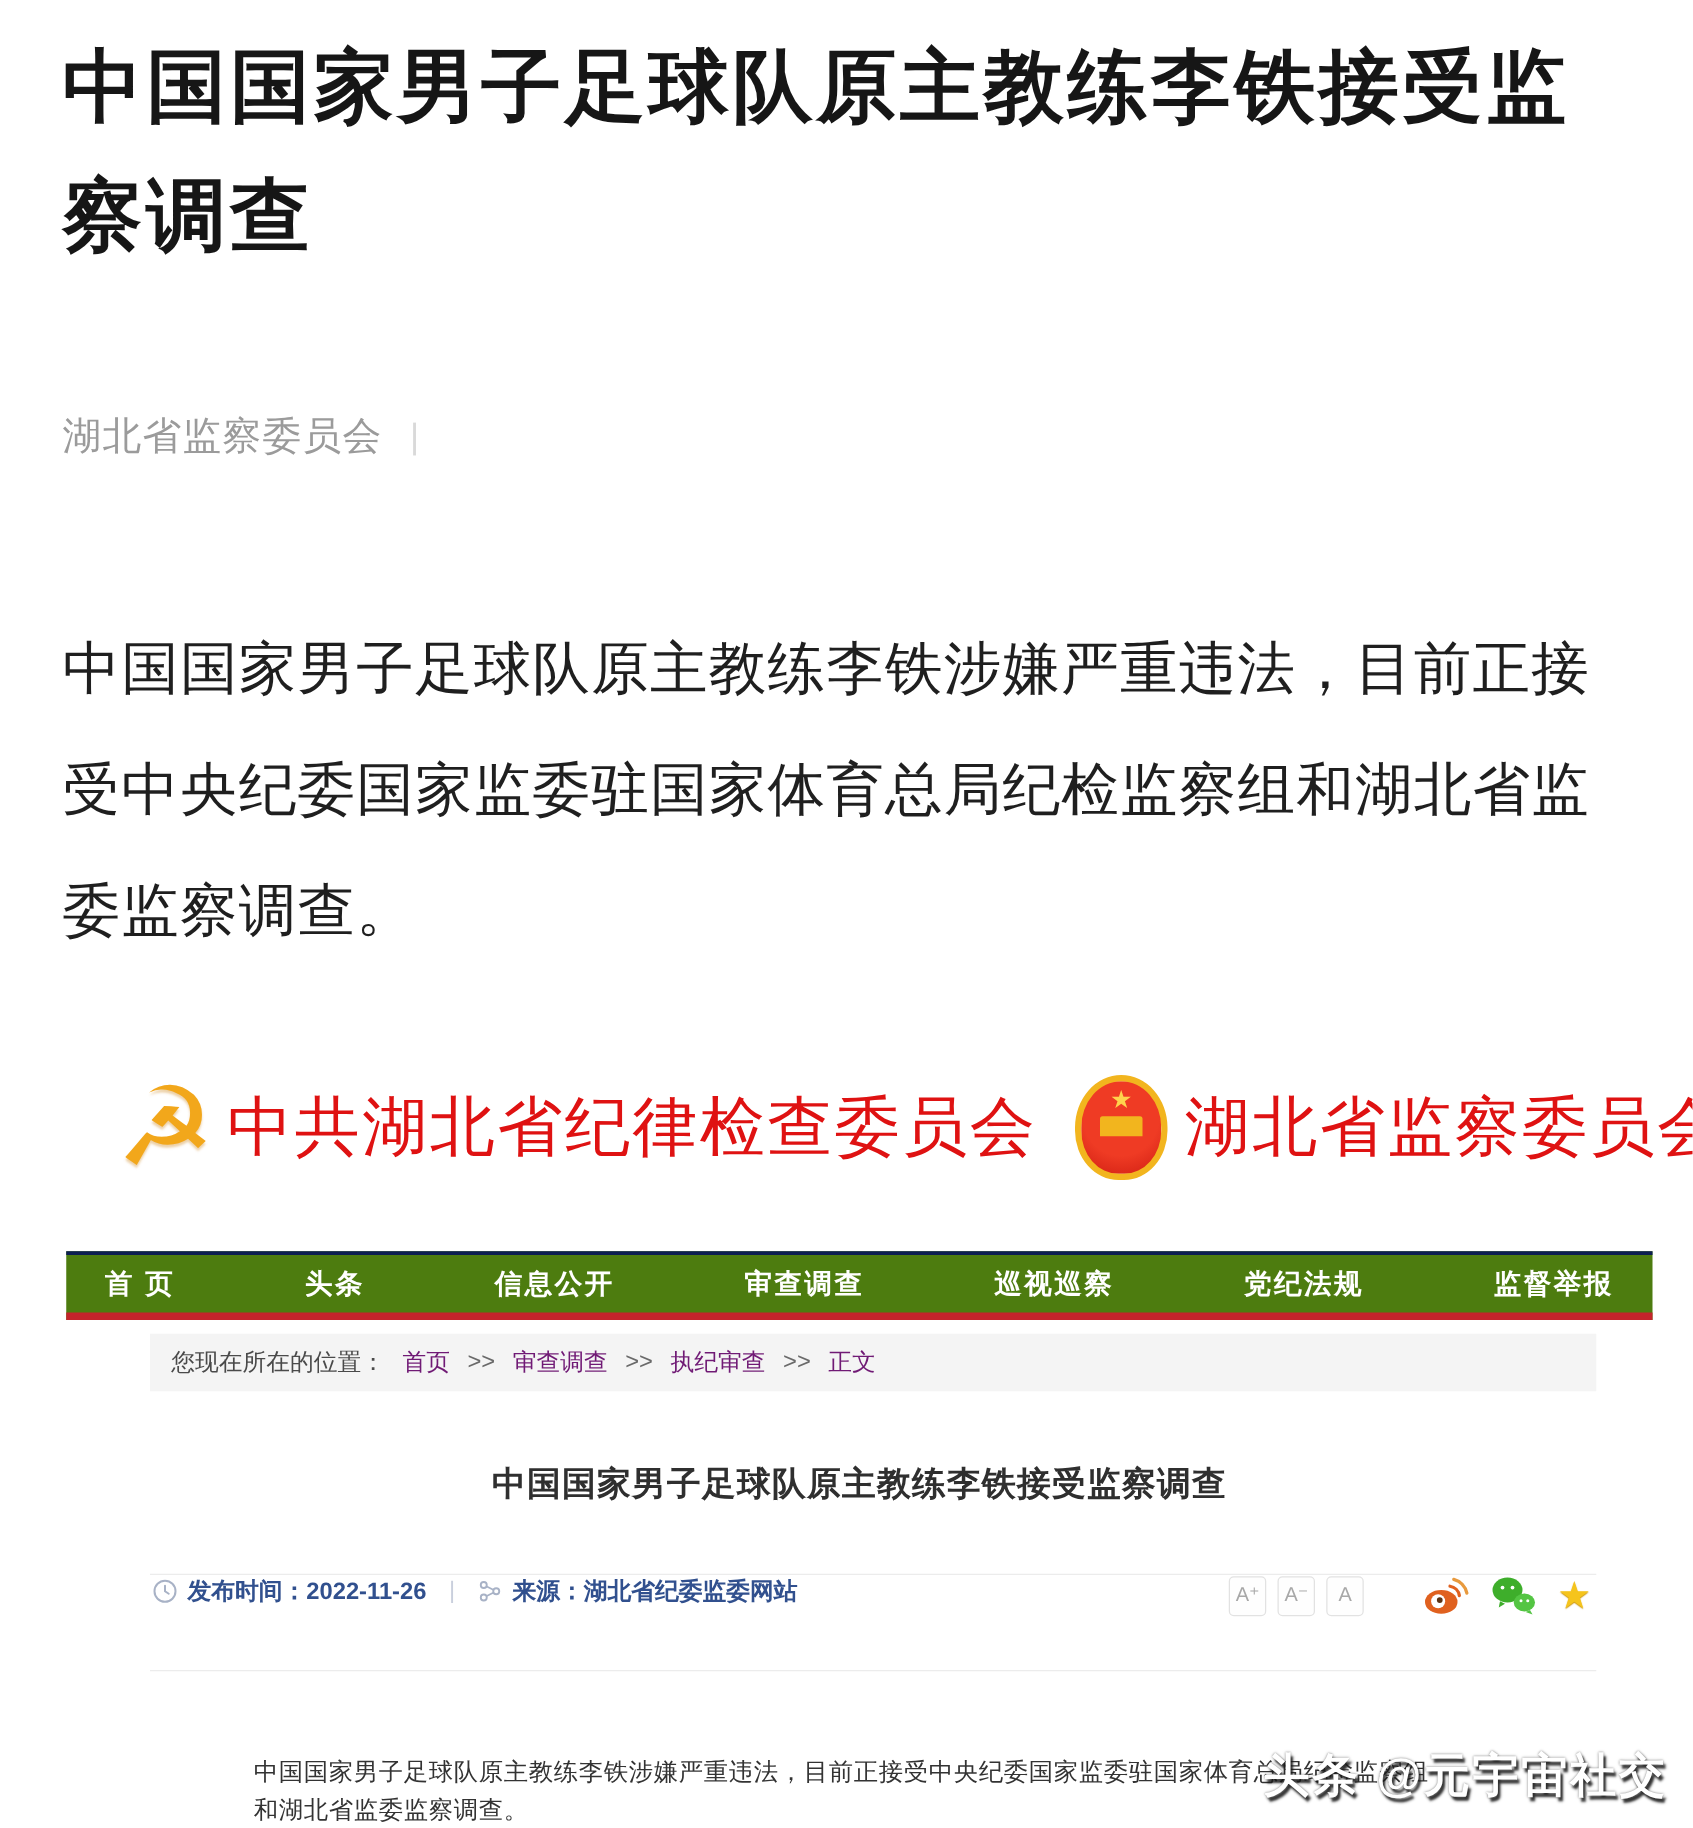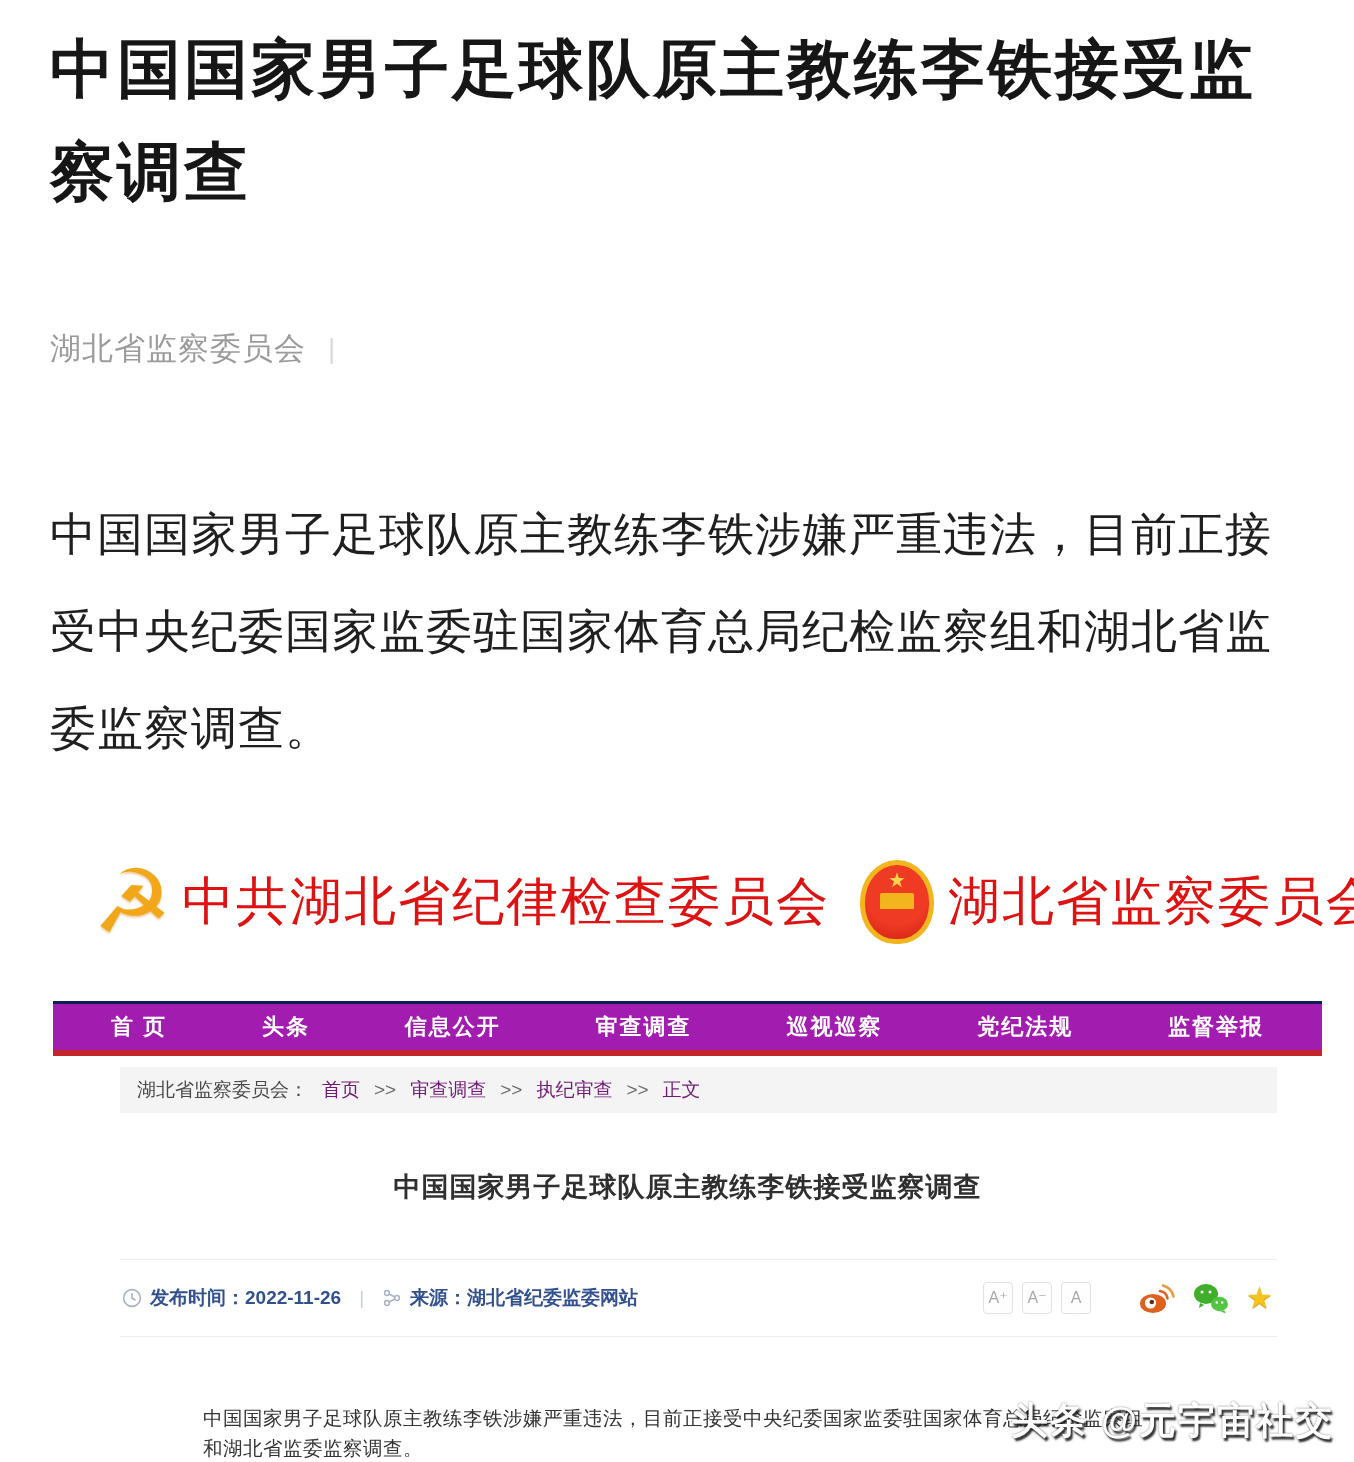--- a/index.html
+++ b/index.html
@@ -41,24 +41,24 @@
   .nat-emblem {
     width:74px; height:84px; margin:0 14px 0 30px; flex:0 0 auto;
     background:radial-gradient(circle at 50% 40%, #ef3b24 55%, #cf1d12);
     border:5px solid #f2b51e; border-radius:50% 50% 47% 47%;
     display:flex; flex-direction:column; align-items:center;
   }
   .nat-star { color:#ffd34d; font-size:20px; line-height:22px; margin-top:4px; }
   .nat-gate { width:34px; height:16px; background:#f2b51e; border-radius:2px 2px 0 0; margin-top:2px; }
   
   .nav {
-    margin-top:46px; height:55px; background:#a21caf;
+    margin-top:46px; height:55px; background:#4d7c0f;
     border-top:3px solid #0c1e52; border-bottom:6px solid #c4242b;
     display:flex; align-items:center; justify-content:space-between;
-    padding:0 58px;
+    padding:0 31px;
   }
   .nav-item {
     color:#ffffff; font-size:22px; font-weight:700; letter-spacing:2px;
     cursor:pointer; white-space:nowrap;
   }
   
   .crumb-bar {
     margin:11px 45px 0 67px; height:46px; background:#f4f4f4;
     display:flex; align-items:center; padding-left:17px;
     font-size:19px; color:#4a4a4a;
@@ -67,21 +67,21 @@
   .crumb-label { color:#4a4a4a; }
   .crumb-link { color:#701a75; cursor:pointer; }
   .crumb-sep { color:#6a6a6a; }
   
   .embed-title {
     margin-top:56px; text-align:center; font-size:27px; font-weight:700;
     color:#2f2f2f; letter-spacing:1px;
   }
   .meta-wrap { margin:54px 45px 0 67px; border-top:1px solid #ececec; border-bottom:1px solid #ececec; }
   .meta-row {
-    height:76px; display:flex; align-items:center; justify-content:space-between;
+    height:76px; display:flex; align-items:flex-start; justify-content:space-between;
     padding:0 4px 0 2px;
   }
   .meta-left { display:flex; align-items:center; color:#31508e; font-size:19px; font-weight:700; }
   .meta-left svg { margin-right:8px; }
   .meta-sep { color:#c9cfdd; font-weight:400; margin:0 18px; }
   .meta-right { display:flex; align-items:center; }
   .font-btn {
     width:30px; height:32px; border:1px solid #e2e2e2; border-radius:4px;
     background:#fefefe; color:#a8a8a8; font-size:16px; line-height:30px;
     text-align:center; margin-left:9px; cursor:pointer;
@@ -131,21 +131,21 @@
     <span class="nav-item">首 页</span>
     <span class="nav-item">头条</span>
     <span class="nav-item">信息公开</span>
     <span class="nav-item">审查调查</span>
     <span class="nav-item">巡视巡察</span>
     <span class="nav-item">党纪法规</span>
     <span class="nav-item">监督举报</span>
   </div>
 
   <div class="crumb-bar">
-    <span class="crumb-label">湖北省监察委员会：</span>
+    <span class="crumb-label">您现在所在的位置：</span>
     <span class="crumb-link">首页</span>
     <span class="crumb-sep">&gt;&gt;</span>
     <span class="crumb-link">审查调查</span>
     <span class="crumb-sep">&gt;&gt;</span>
     <span class="crumb-link">执纪审查</span>
     <span class="crumb-sep">&gt;&gt;</span>
     <span class="crumb-link">正文</span>
   </div>
 
   <div class="embed-title">中国国家男子足球队原主教练李铁接受监察调查</div>

